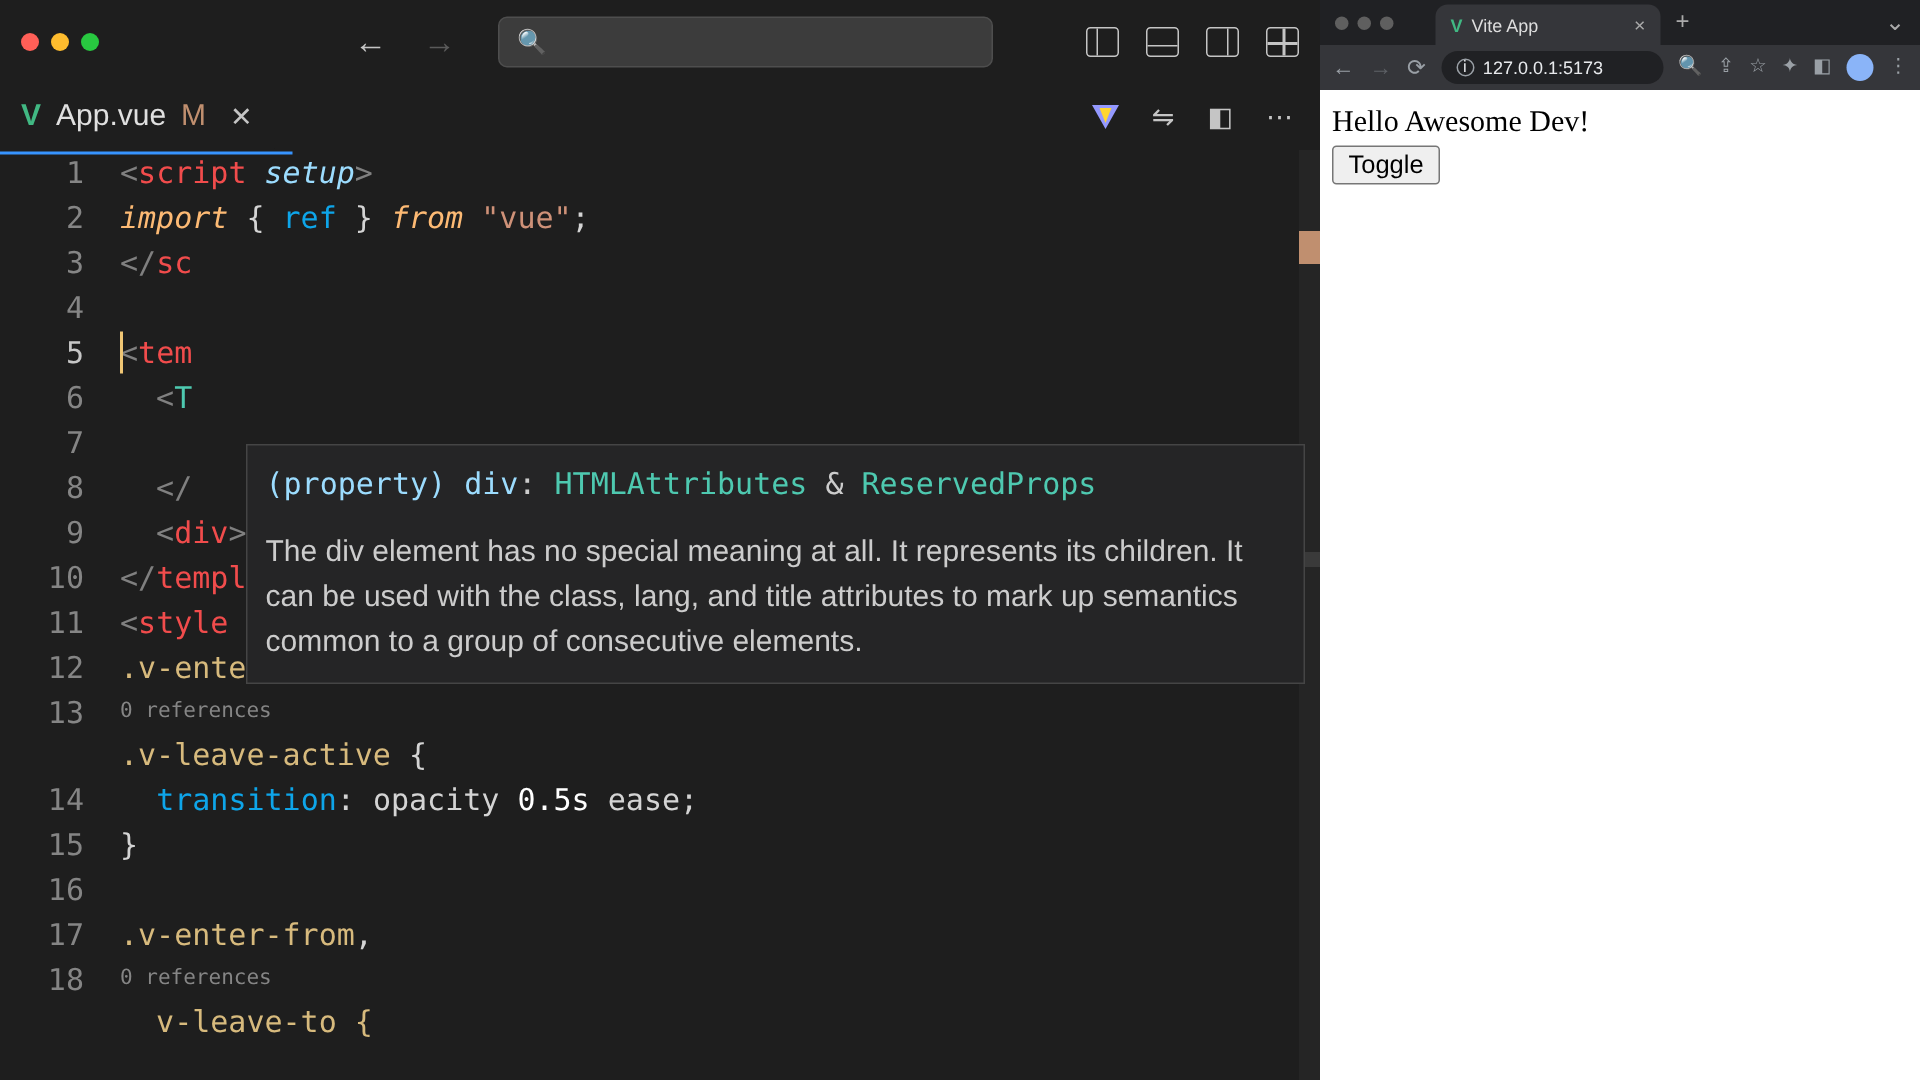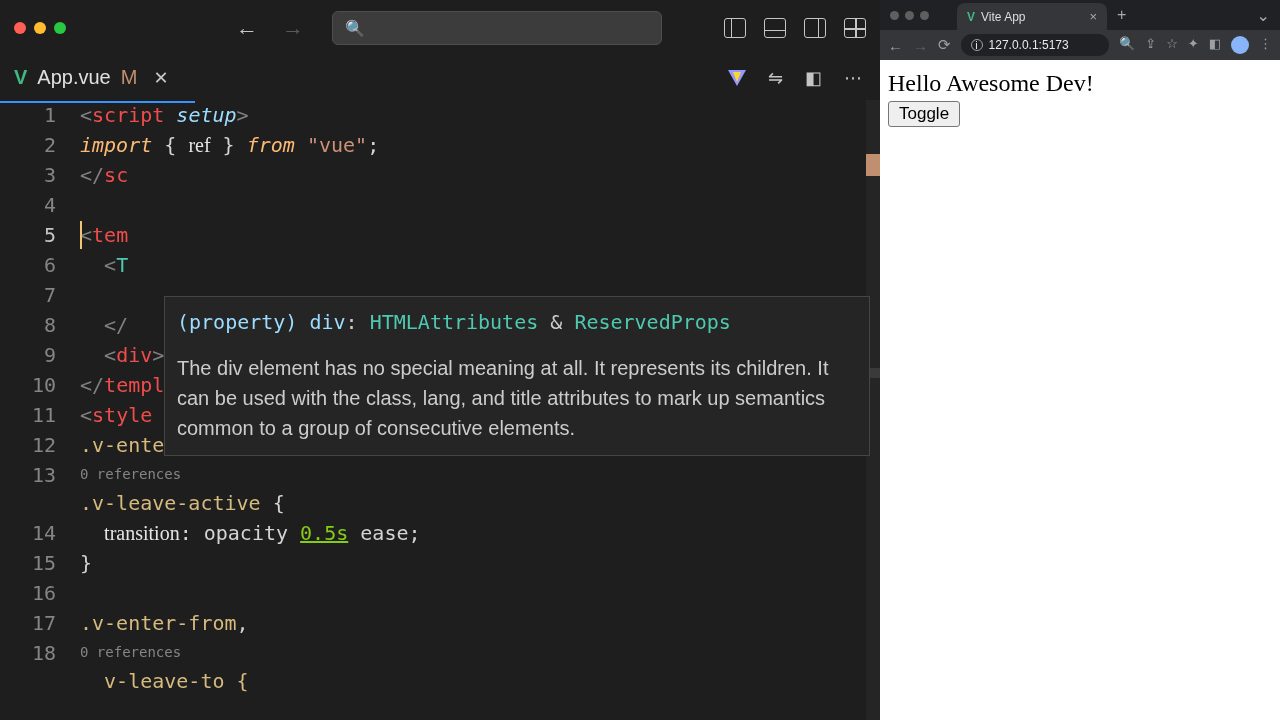--- a/index.html
+++ b/index.html
@@ -147,23 +147,23 @@
   .cursor-bar {
     position: absolute;
     width: 2px; height: 28px;
     background: #f0c674;
     left: 0; top: 121px;
   }
 
   
   .kw { color: #fdba74; font-style: italic; }
   .kw2 { color: #c586c0; }
-  .prop { color: #e5e5e5; font-family: Liberation Serif, serif; }
+  .prop { color: #0ea5e9; }
   .str { color: #ce9178; }
-  .num { color: #84cc16; text-decoration: underline; }
+  .num { color: #ffffff; }
   .tag { color: #f14c4c; }
   .punc { color: #808080; }
   .attr { color: #9cdcfe; font-style: italic; }
   .cls { color: #d7ba7d; }
   .type { color: #4ec9b0; }
   .white { color: #d4d4d4; }
 
   
   .hover-tip {
     position: absolute;
@@ -267,21 +267,21 @@
   .avatar { width:18px; height:18px; border-radius:50%; background:#8ab4f8; }
 
   .page-content {
     flex:1;
     background:#fff;
     padding: 10px 8px;
     color:#000;
   }
   .page-content h1 {
     font-family: "Times New Roman", serif;
-    font-size: 24px;
+    font-size: 20px;
     font-weight: normal;
     margin-bottom: 4px;
   }
   .page-content button {
     font-size: 17px;
     padding: 2px 10px;
     background: #efefef;
     border: 1px solid #767676;
     border-radius: 3px;
     cursor:pointer;

